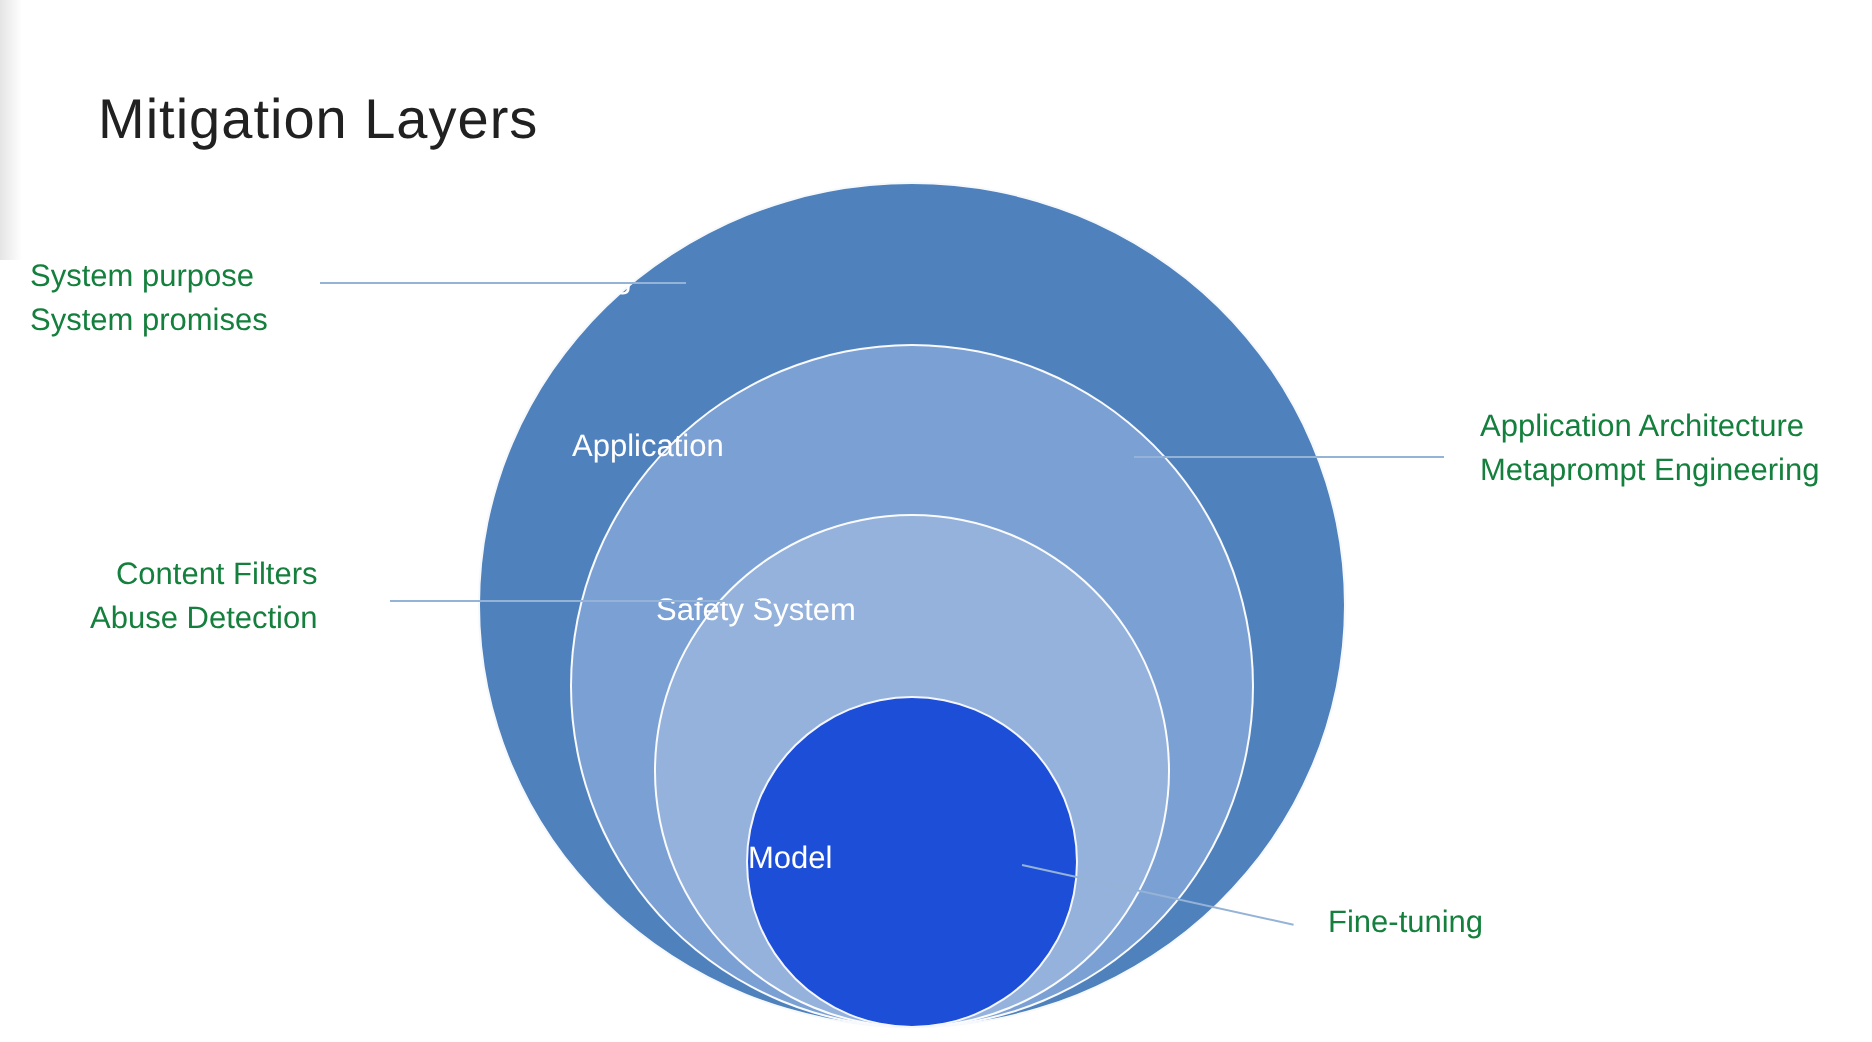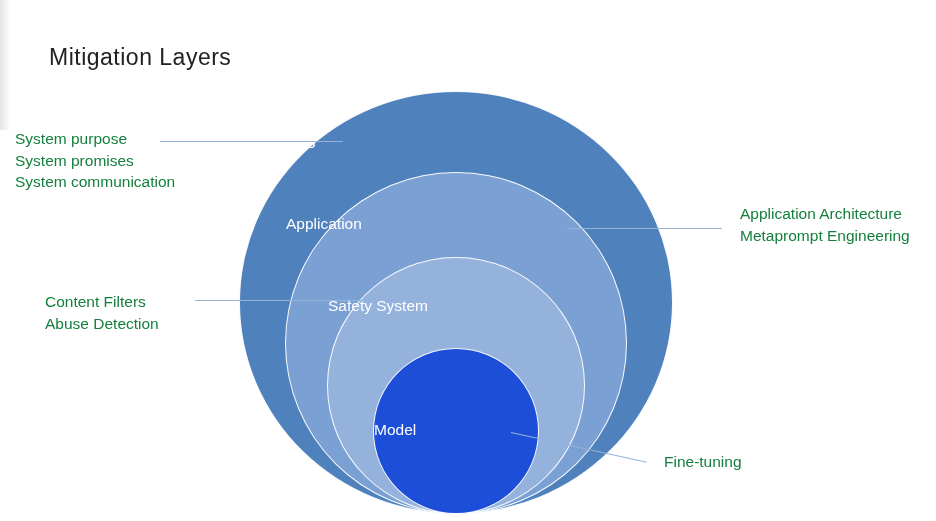--- a/index.html
+++ b/index.html
@@ -15,21 +15,21 @@
     position: absolute;
     left: 0; top: 0;
     width: 11px; height: 130px;
     background: linear-gradient(to right, rgba(110,110,110,0.18), rgba(110,110,110,0));
     pointer-events: none;
   }
   .slide-title {
     position: absolute;
     left: 49px; top: 44px;
     margin: 0;
-    font-size: 23px;
+    font-size: 28px;
     font-weight: 400;
     letter-spacing: 0.5px;
     color: #212121;
     white-space: nowrap;
   }
   .circle {
     position: absolute;
     border-radius: 50%;
     border: 1.5px solid rgba(255,255,255,0.95);
     box-sizing: border-box;
@@ -85,29 +85,28 @@
   </div>
 
   <div class="connector" style="left: 160px; top: 140.5px; width: 183px; background: rgb(149, 179, 215);"></div>
   <div class="connector" style="left: 567px; top: 227.5px; width: 155px; background: rgb(149, 179, 215);"></div>
   <div class="connector" style="left: 195px; top: 299.5px; width: 185px; background: rgb(149, 179, 215);"></div>
   <div class="connector" style="left: 511px; top: 431.5px; width: 139px; transform: rotate(12.4deg); transform-origin: left center; background: rgb(149, 179, 215);"></div>
 
   <div class="annotation" style="left:15px; top:128px;">
     <div>System purpose</div>
     <div>System promises</div>
-    <div>System communication</div>
   </div>
 
   <div class="annotation" style="left:740px; top:203px;">
     <div>Application Architecture</div>
     <div>Metaprompt Engineering</div>
   </div>
 
-  <div class="annotation" style="left:45px; top:291px;">
+  <div class="annotation" style="left:45px; top:277px;text-align:right;">
     <div>Content Filters</div>
     <div>Abuse Detection</div>
   </div>
 
   <div class="annotation" style="left:664px; top:451px;">
     <div>Fine-tuning</div>
   </div>
 
 </div>
 

